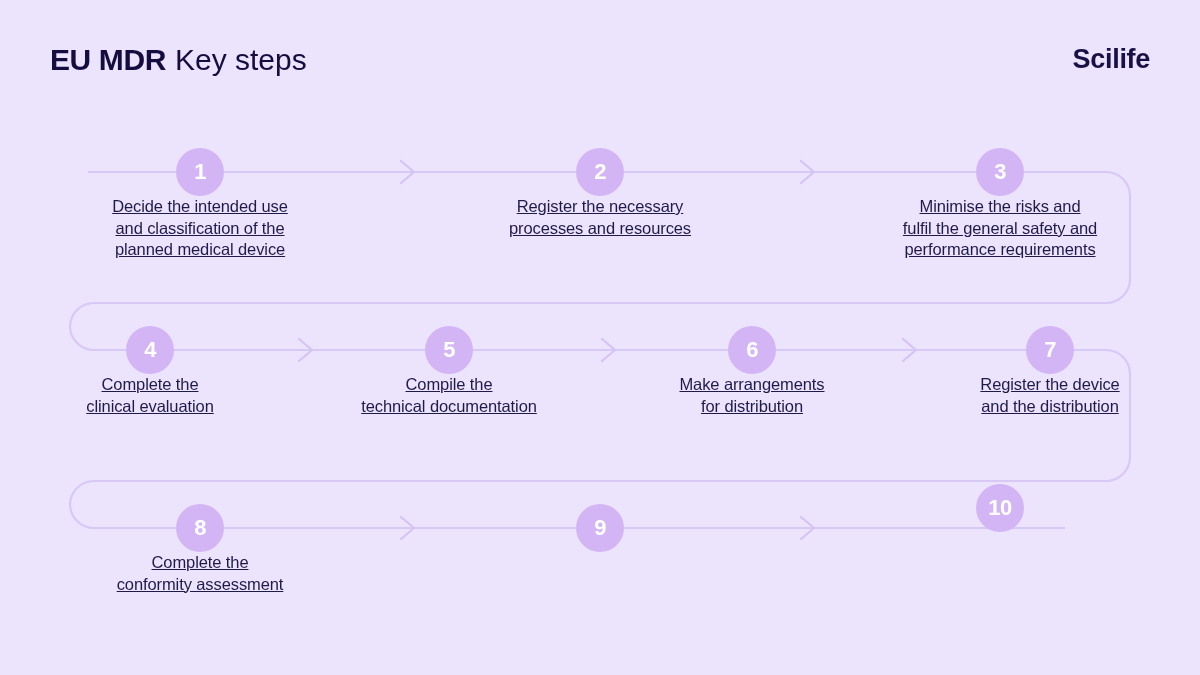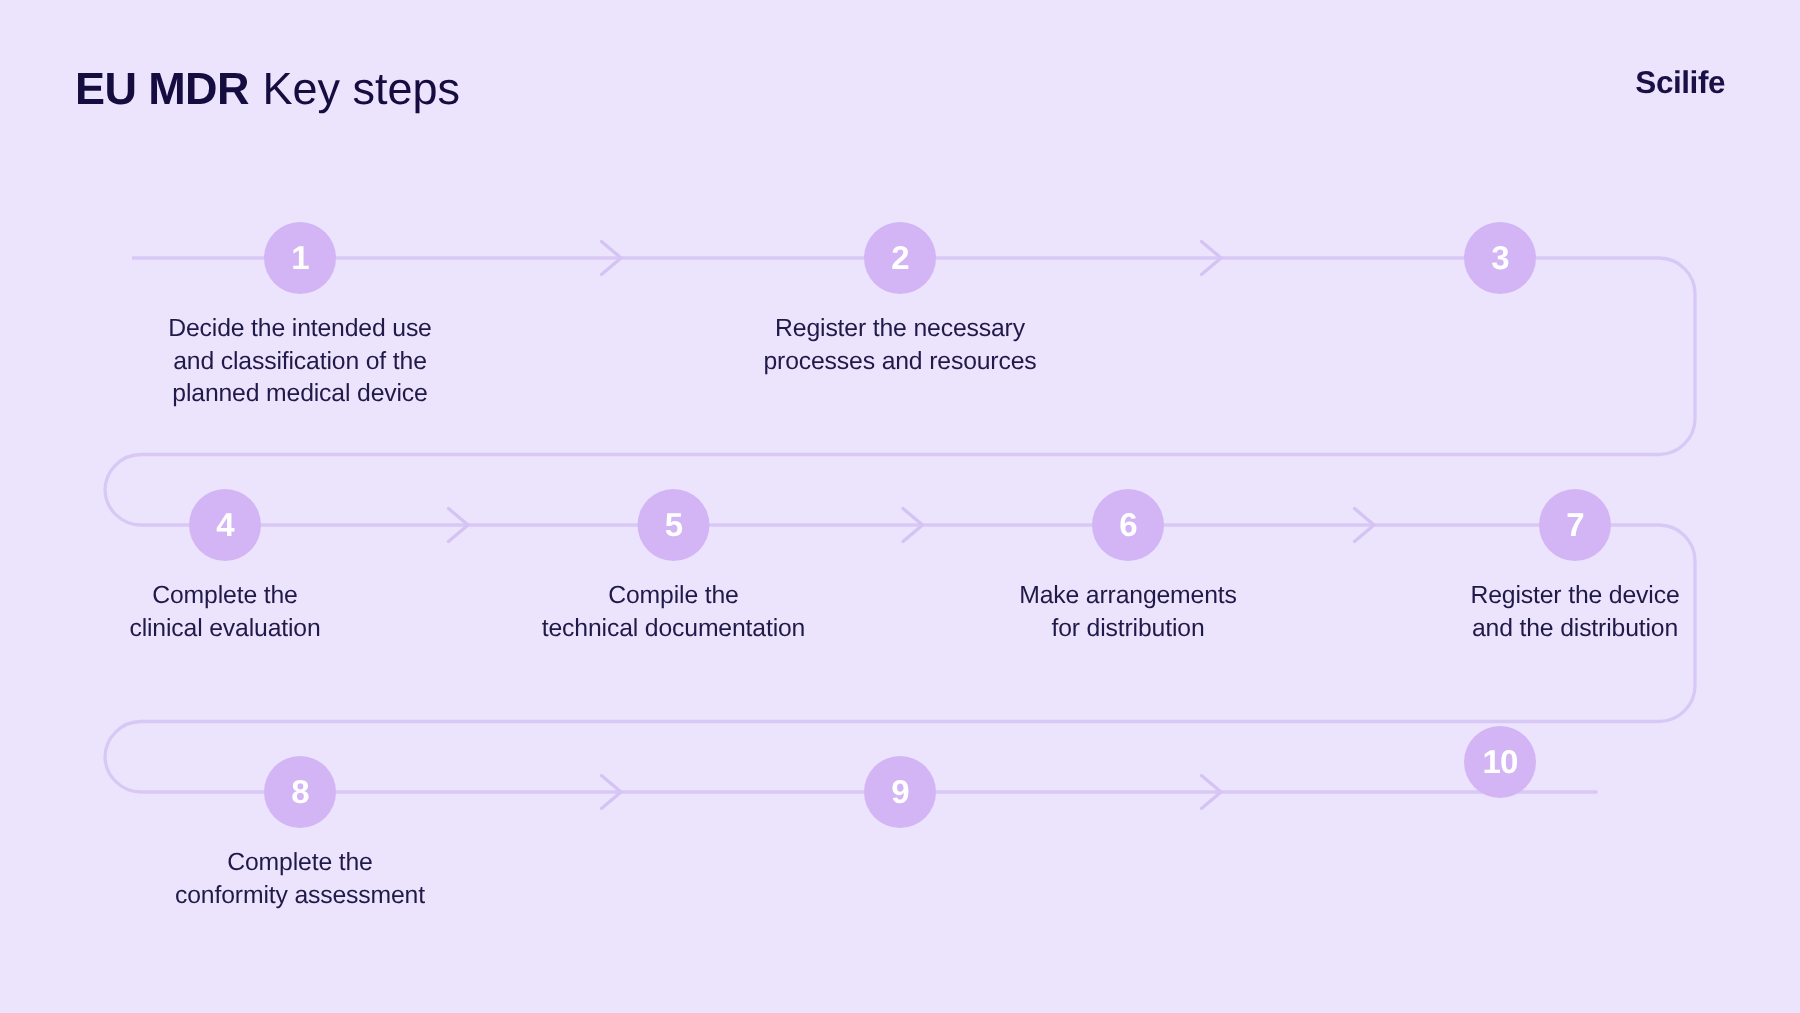--- a/index.html
+++ b/index.html
@@ -45,21 +45,21 @@
   }
   .title .light {
     font-weight: normal;
     margin-left: 9px;
     letter-spacing: 0px;
   }
   .logo {
     position: absolute;
     right: 0;
     top: 4px;
-    font-size: 21px;
+    font-size: 27px;
     font-weight: bold;
     color: #191145;
     letter-spacing: -0.3px;
   }
 
   
   #flow-svg {
     position: absolute;
     left: 0;
     top: 0;
@@ -94,26 +94,26 @@
     background: #d3b5f5;
     color: #ffffff;
     font-size: 22px;
     font-weight: bold;
     line-height: 48px;
     text-align: center;
     margin: 0 auto;
     letter-spacing: -0.5px;
   }
   .step-text {
-    margin-top: 13px;
     font-size: 16.5px;
     line-height: 21.5px;
     color: #201a49;
     white-space: pre-line;
     letter-spacing: -0.1px;
+    text-decoration: underline;
   }
 </style>
 </head>
 <body>
 
 <div id="stage">
 
   <div class="header">
     <div class="title">
       <span class="strong">EU MDR</span><span class="light">Key steps</span>
@@ -143,20 +143,23 @@
 and classification of the
 planned medical device</div>
       </div>
       <div class="step" style="left: 600px; top: 148px;">
         <div class="step-badge">2</div>
         <div class="step-text">Register the necessary
 processes and resources</div>
       </div>
       <div class="step" style="left: 1000px; top: 148px;">
         <div class="step-badge">3</div>
+        <div class="step-text">Minimise the risks and
+fulfil the general safety and
+performance requirements</div>
       </div>
       <div class="step" style="left: 150px; top: 326px;">
         <div class="step-badge">4</div>
         <div class="step-text">Complete the
 clinical evaluation</div>
       </div>
       <div class="step" style="left: 449px; top: 326px;">
         <div class="step-badge">5</div>
         <div class="step-text">Compile the
 technical documentation</div>

